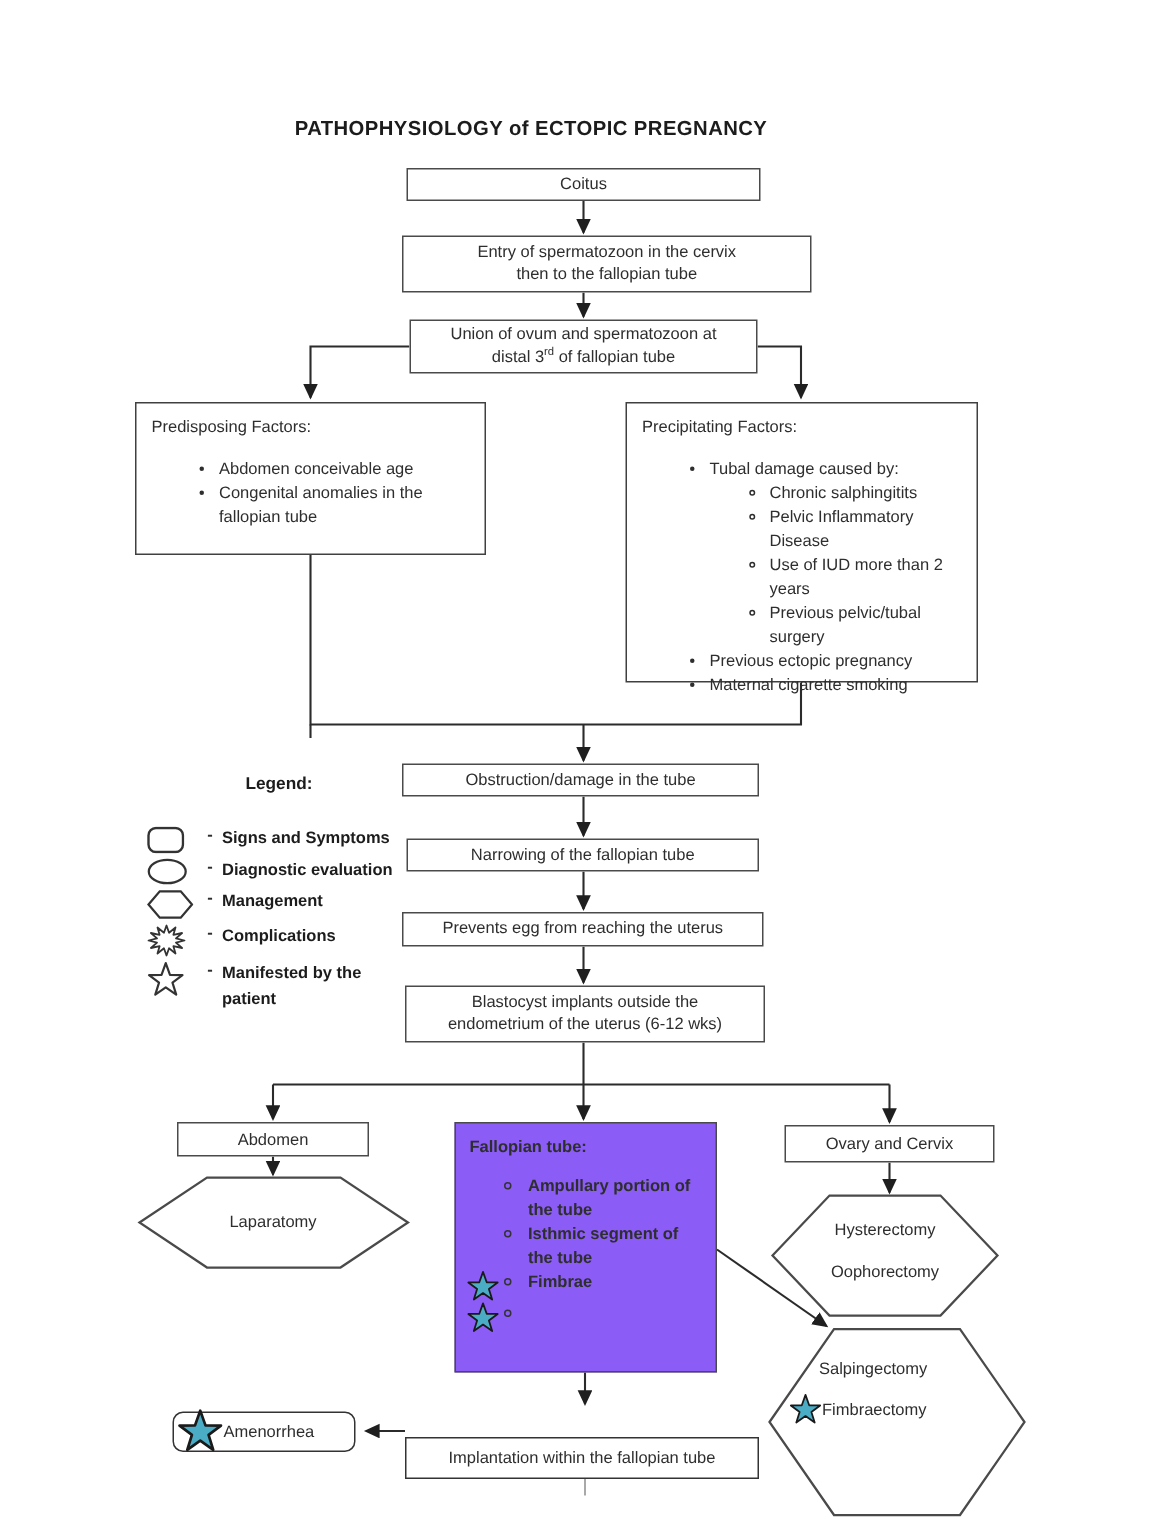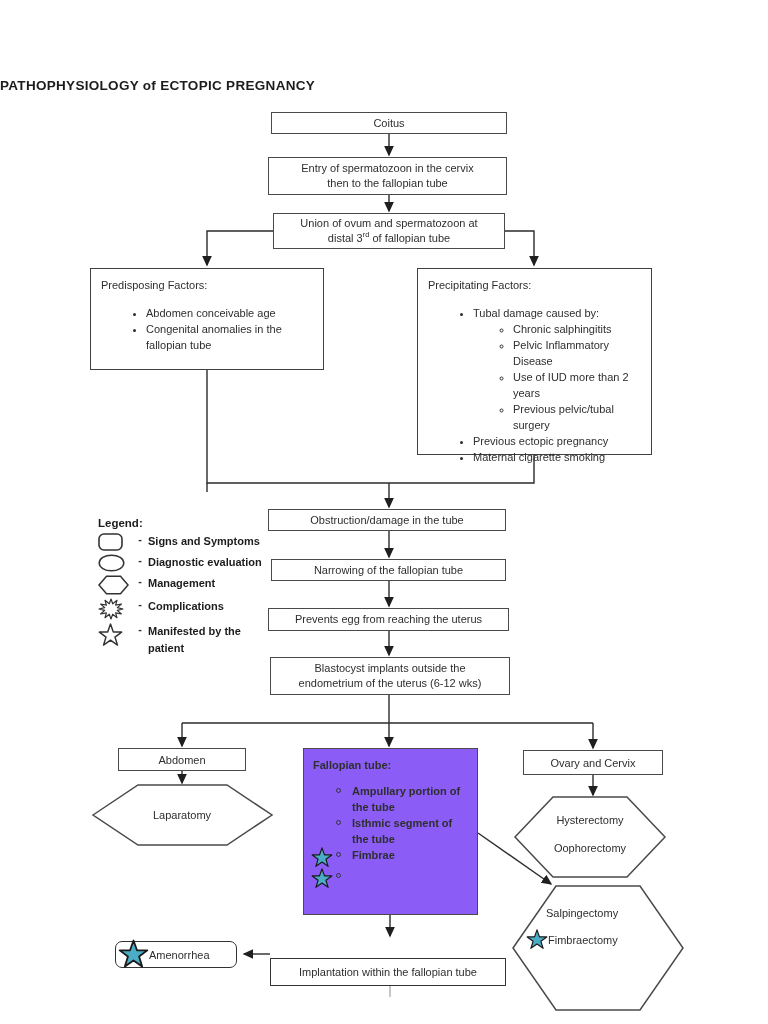--- a/index.html
+++ b/index.html
@@ -2,42 +2,42 @@
 <html><head>
 <meta charset="utf-8">
 <style>
   html,body{margin:0;padding:0;background:#ffffff;}
   .canvas{
     position:relative;width:768px;height:1024px;background:#ffffff;
     font-family:"Liberation Sans", sans-serif;color:#2e2e2e;overflow:hidden;
   }
   .overlay{position:absolute;left:0;top:0;width:768px;height:1024px;pointer-events:none;}
   .title{
-    position:absolute;left:0;top:78px;width:708px;
+    position:absolute;left:0;top:78px;width:708px;text-align:center;
     font-size:13.5px;font-weight:bold;color:#1c1c1c;letter-spacing:.3px;
   }
   .box{
     position:absolute;background:#fff;border:1.4px solid #4a4a4a;
     display:flex;align-items:center;justify-content:center;text-align:center;
     font-size:11px;line-height:15px;box-sizing:border-box;
   }
   .box .stack div{white-space:nowrap;}
   sup{font-size:7.5px;vertical-align:super;line-height:0;}
   .factor{
     position:absolute;background:#fff;border:1.7px solid #404040;
     box-sizing:border-box;font-size:11px;line-height:16px;text-align:left;
     padding:6px 6px 0 0;
   }
   .factor .heading{padding:2px 0 0 10px;}
   ul.disc{margin:12px 0 0 0;padding-left:55px;list-style:disc;}
   ul.disc>li{padding-right:4px;}
   ul.circle{margin:0;padding-left:40px;list-style:circle;}
   ul.circle>li{padding-right:2px;}
   .legend{position:absolute;left:98px;top:517px;width:176px;font-size:11px;}
-  .legend-heading{font-weight:bold;font-size:11.5px;margin-bottom:4px;color:#1c1c1c;}
+  .legend-heading{font-weight:bold;font-size:11.5px;margin-bottom:22px;color:#1c1c1c;text-align:center;}
   .legend-row{display:flex;align-items:flex-start;margin-bottom:3px;}
   .legend-row .sym{flex:0 0 34px;display:flex;justify-content:flex-start;}
   .legend-row .dash{flex:0 0 16px;text-align:center;font-weight:bold;}
   .legend-row .lab{flex:1;font-weight:bold;line-height:16.5px;color:#1c1c1c;}
   .branch-box{
     position:absolute;background:#fff;border:1.5px solid #4a4a4a;box-sizing:border-box;
     display:flex;align-items:center;justify-content:center;font-size:11px;
   }
   .fal-box{
     position:absolute;background:#8b5cf6;border:1.6px solid #4a4a4a;box-sizing:border-box;
@@ -104,21 +104,21 @@
     <line x1="270" y1="954" x2="244" y2="954" stroke="#2b2b2b" stroke-width="1.4" marker-end="url(#ah)"></line>
     <line x1="390" y1="966" x2="390" y2="997" stroke="#a0a0a0" stroke-width="1.2"></line>
   </svg>
 
   <div class="title">PATHOPHYSIOLOGY of ECTOPIC PREGNANCY</div>
 
   <div class="box" style="left:271px;top:112px;width:236px;height:22px;">
     <span>Coitus</span>
   </div>
 
-  <div class="box" style="left:268px;top:157px;width:239px;height:38px;">
+  <div class="box" style="left:268px;top:157px;width:273px;height:38px;">
     <div class="stack">
       <div>Entry of spermatozoon in the cervix</div>
       <div>then to the fallopian tube</div>
     </div>
   </div>
 
   <div class="box" style="left:273px;top:213px;width:232px;height:36px;">
     <div class="stack">
       <div>Union of ovum and spermatozoon at</div>
       <div><span>distal 3</span><sup>rd</sup><span> of fallopian tube</span></div>

